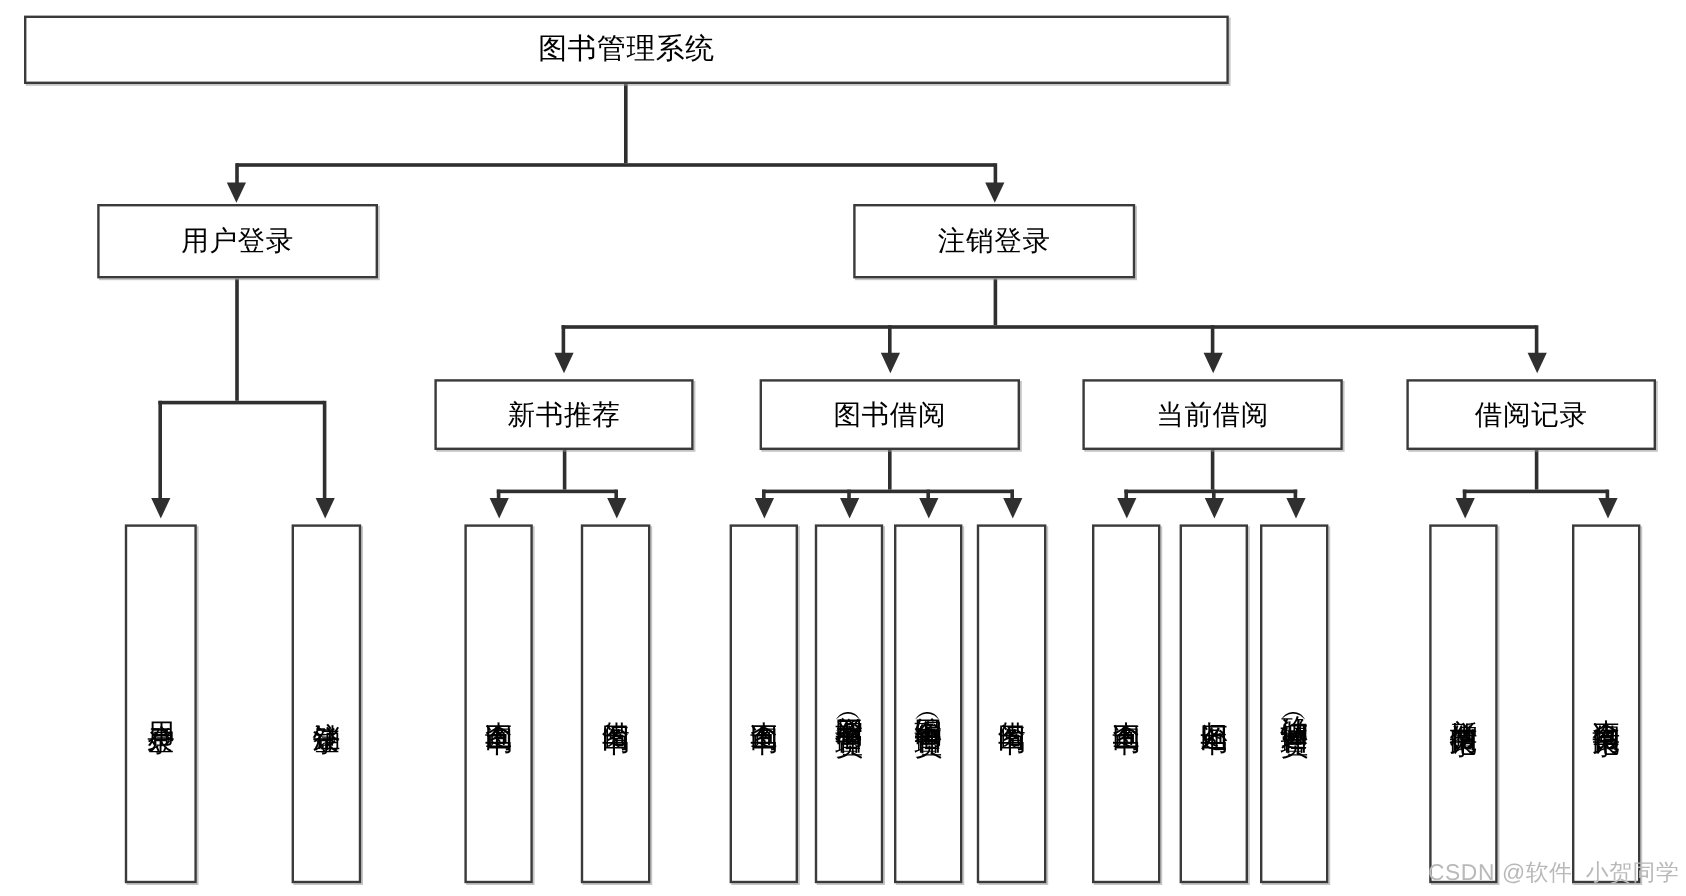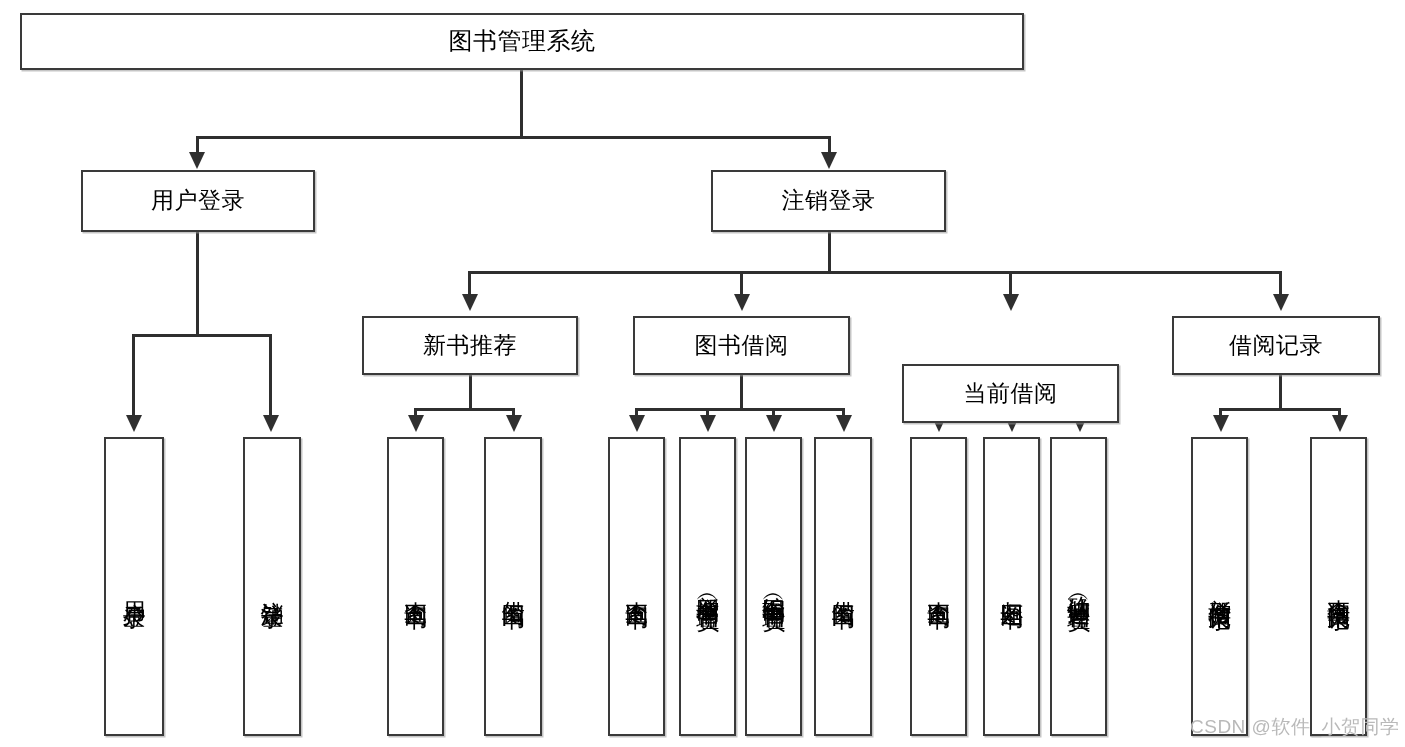--- a/index.html
+++ b/index.html
@@ -167,21 +167,21 @@
   </div>
 
   <div class="node horizontal" style="left:362px; top:316px; width:216px; height:59px;">
     <span class="node-label">新书推荐</span>
   </div>
 
   <div class="node horizontal" style="left:633px; top:316px; width:217px; height:59px;">
     <span class="node-label">图书借阅</span>
   </div>
 
-  <div class="node horizontal" style="left:902px; top:316px; width:217px; height:59px;margin-top:48px;">
+  <div class="node horizontal" style="left:902px; top:316px; width:217px; height:59px;">
     <span class="node-label">当前借阅</span>
   </div>
 
   <div class="node horizontal" style="left:1172px; top:316px; width:208px; height:59px;">
     <span class="node-label">借阅记录</span>
   </div>
 
   <div class="node vertical" style="left:104px; top:437px; width:60px; height:299px;">
     <span class="node-label">用户登录</span>
   </div>

